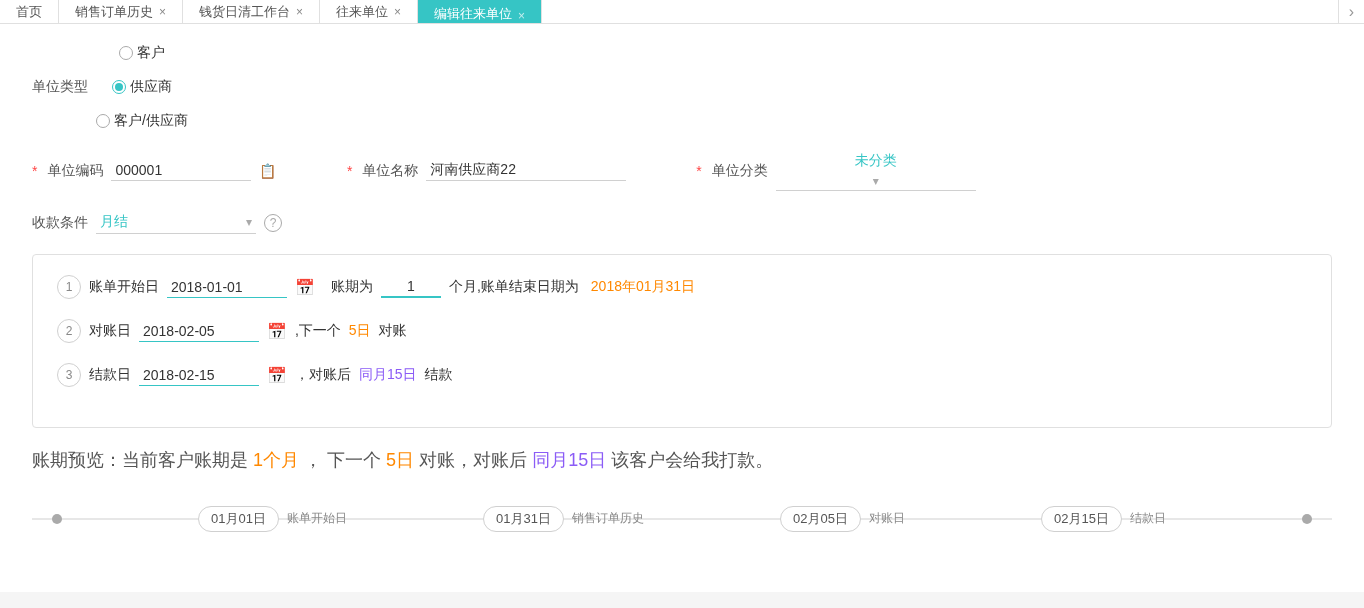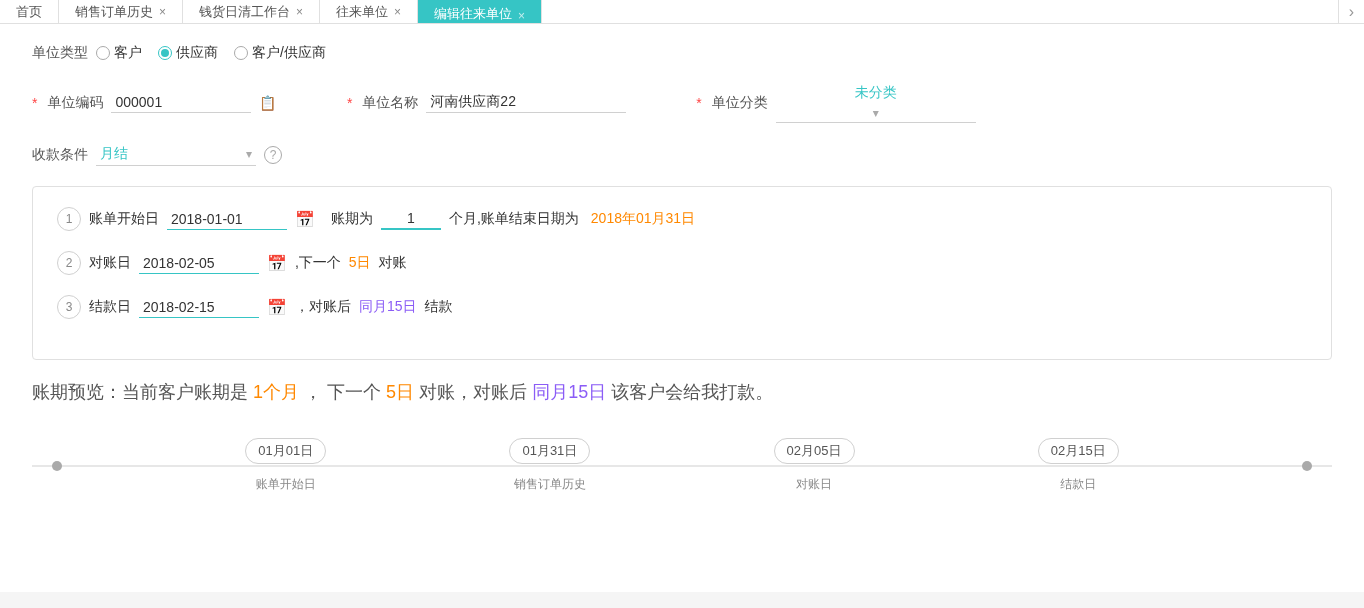--- a/index.html
+++ b/index.html
@@ -89,20 +89,21 @@
     .icon-copy {
       color: #36c5c5;
       cursor: pointer;
     }
 
     
     .radio-group {
       display: flex;
       align-items: center;
       gap: 16px;
+      flex-direction: column;
     }
     .radio-item {
       display: flex;
       align-items: center;
       gap: 4px;
       cursor: pointer;
     }
     .radio-circle {
       width: 14px;
       height: 14px;
@@ -251,22 +252,21 @@
     .timeline-items {
       display: flex;
       align-items: center;
       justify-content: space-between;
       width: 100%;
       position: relative;
       z-index: 1;
     }
     .timeline-item {
       display: flex;
-      flex-direction: column;
-      align-items: center;
+      flex-direction: row;
       gap: 8px;
     }
     .timeline-badge {
       background: #fff;
       border: 1px solid #d0d0d0;
       border-radius: 20px;
       padding: 3px 12px;
       font-size: 13px;
       color: #555;
       white-space: nowrap;

